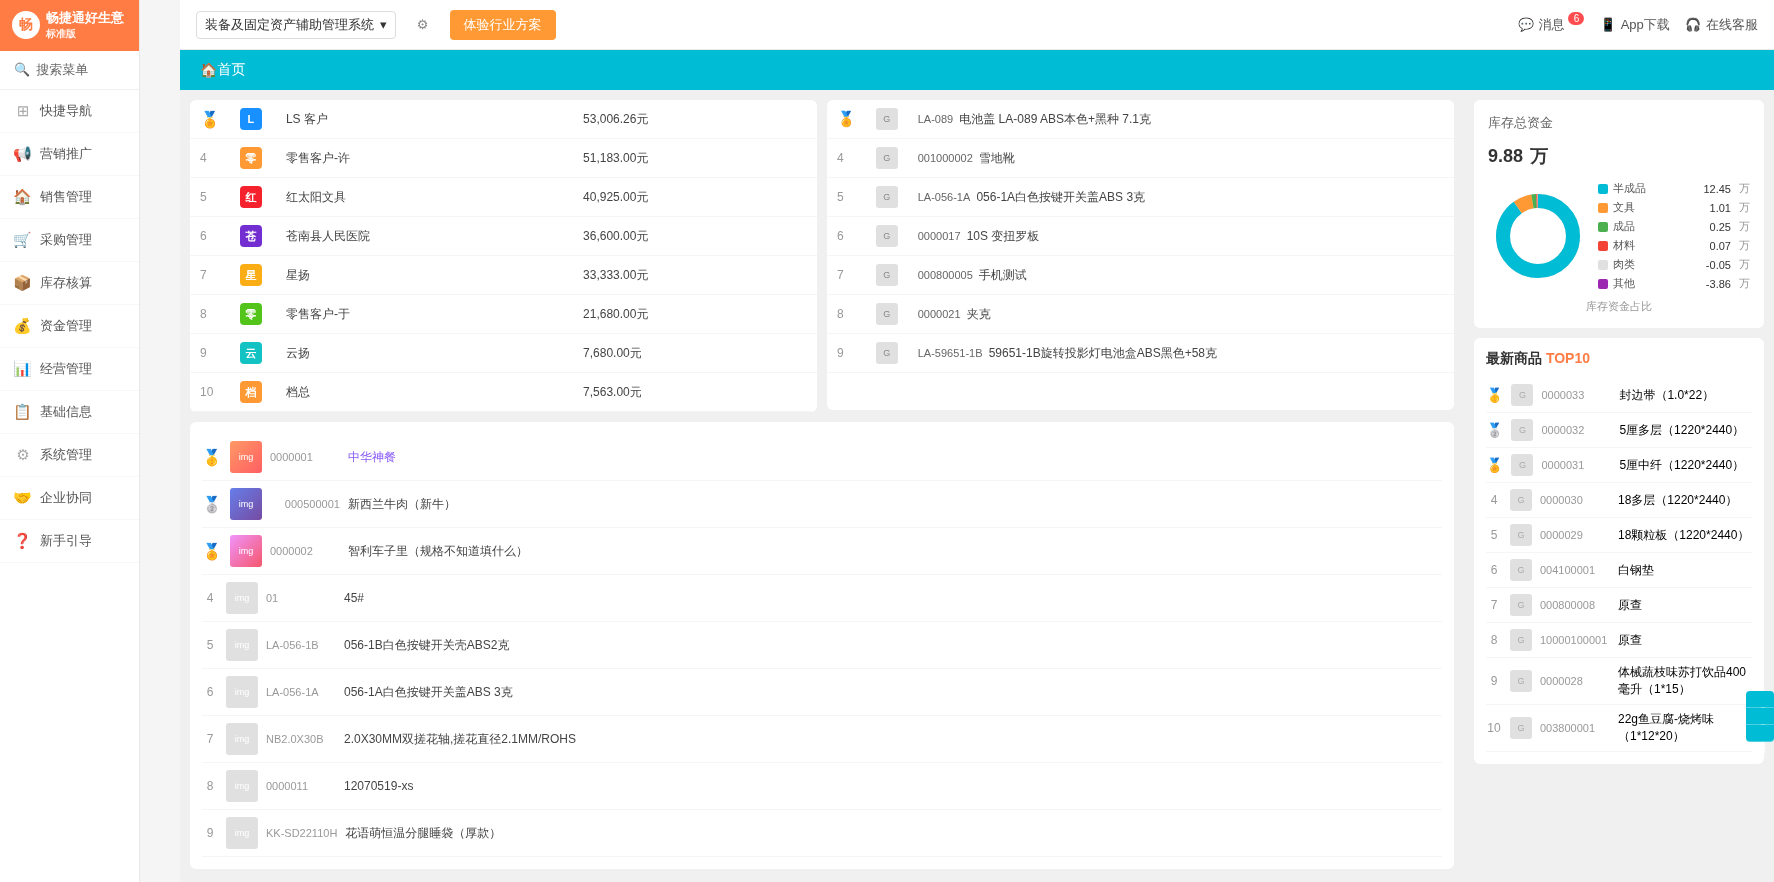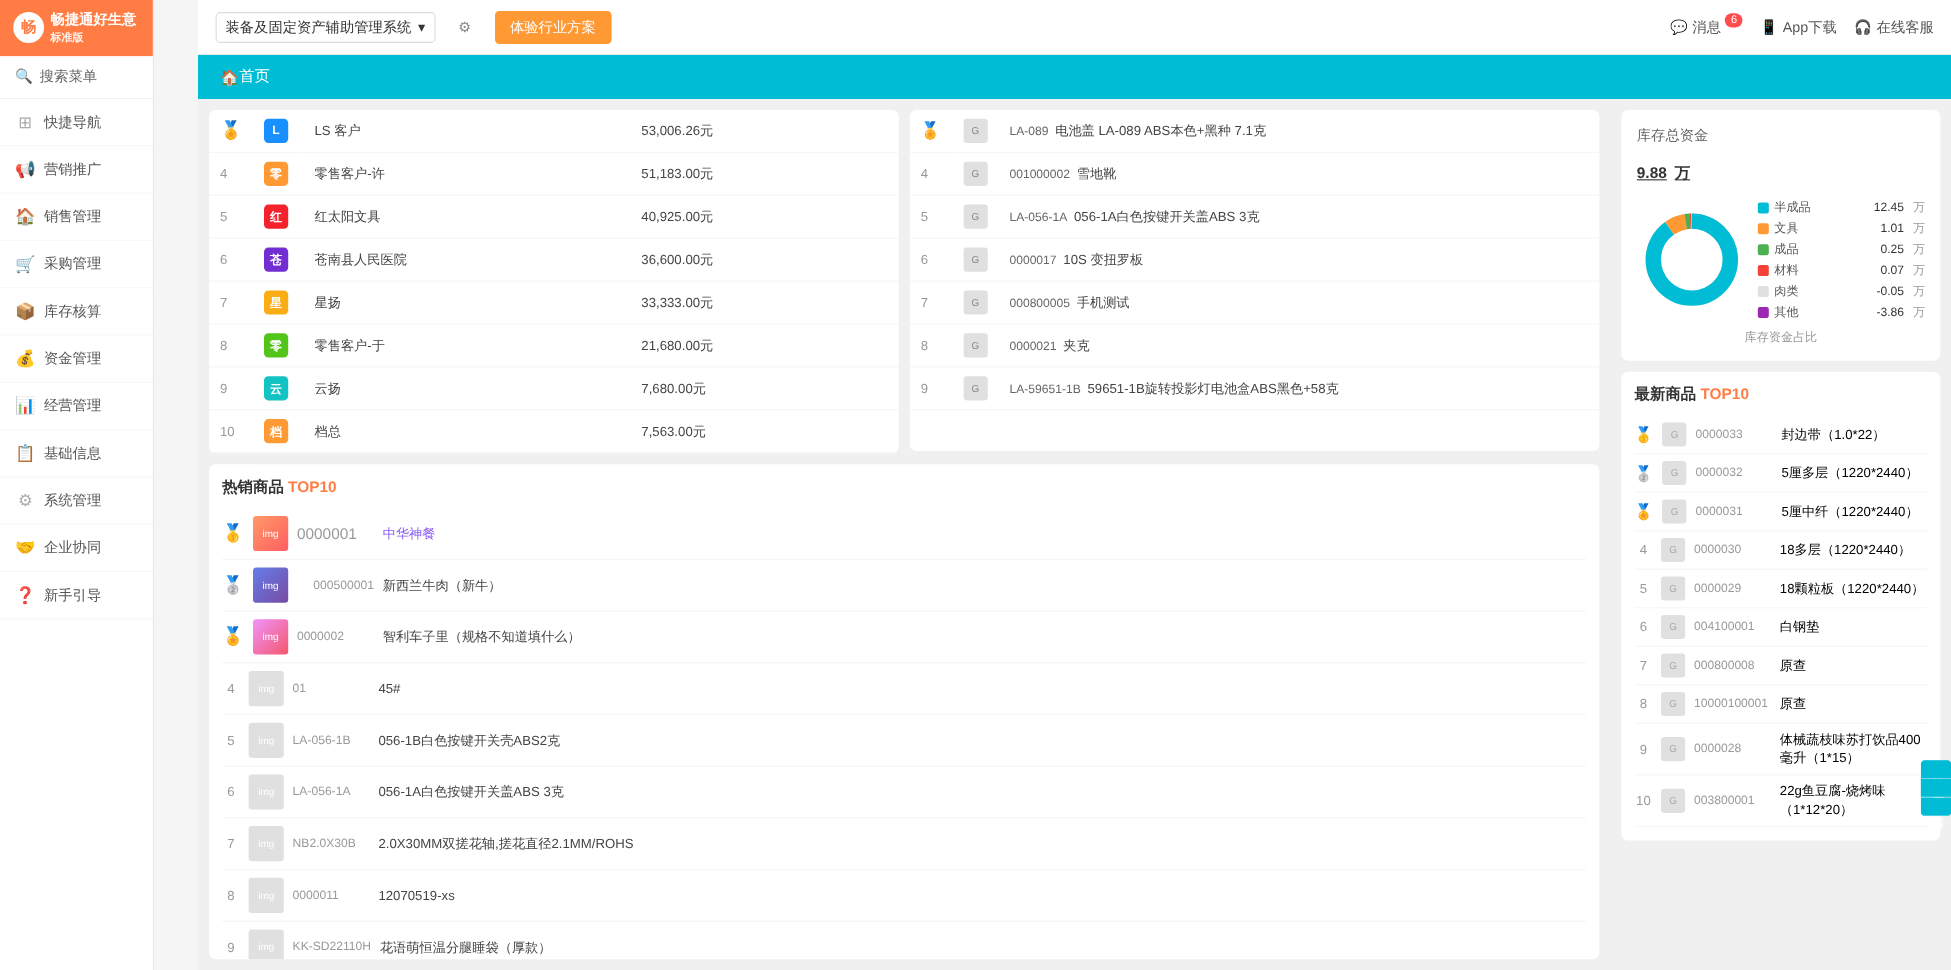--- a/index.html
+++ b/index.html
@@ -269,21 +269,21 @@
       border-radius: 6px;
       padding: 14px;
     }
     .inventory-title {
       font-size: 13px; color: #666; margin-bottom: 6px;
     }
     .inventory-amount {
       font-size: 26px; font-weight: bold; color: #333;
       margin-bottom: 10px;
     }
-    .inventory-amount span { font-size: 14px; text-decoration: underline; }
+    .inventory-amount span { font-size: 18px; }
     .chart-row {
       display: flex; align-items: center; gap: 10px;
     }
     .donut-chart {
       width: 100px; height: 100px;
       flex-shrink: 0;
     }
     .legend {
       flex: 1;
       font-size: 11px;
@@ -547,28 +547,25 @@
     <td style="width:30px;"><span class="rank-num">9</span></td>
     <td style="width:26px;"><div class="product-icon">G</div></td>
     <td colspan="2"><span style="font-size:11px;color:#666;">LA-59651-1B&nbsp;&nbsp;</span><span class="product-name">59651-1B旋转投影灯电池盒ABS黑色+58克</span></td>
   </tr>
               </tbody>
           </table>
         </div>
       </div>
 
       <div class="hot-products-card card">
-        <div class="section-title">
-          热销商品 <span>TOP10</span>
-        </div>
         <div id="hot-products-list">
             <div class="hot-item">
     <span style="font-size:16px;">🥇</span>
     <div class="hot-item-img red">img</div>
-    <span style="font-size:14px;color:#999;min-width:70px;">0000001</span>
+    <span style="font-size:11px;color:#999;min-width:70px;">0000001</span>
     <span style="font-size:12px;color:#8b5cf6;">中华神餐</span>
   </div>
             <div class="hot-item">
     <span style="font-size:16px;">🥈</span>
     <div class="hot-item-img blue">img</div>
     <span style="font-size:11px;color:#999;min-width:70px;text-align:right;">000500001</span>
     <span style="font-size:12px;color:#444;">新西兰牛肉（新牛）</span>
   </div>
             <div class="hot-item">
     <span style="font-size:16px;">🏅</span>

